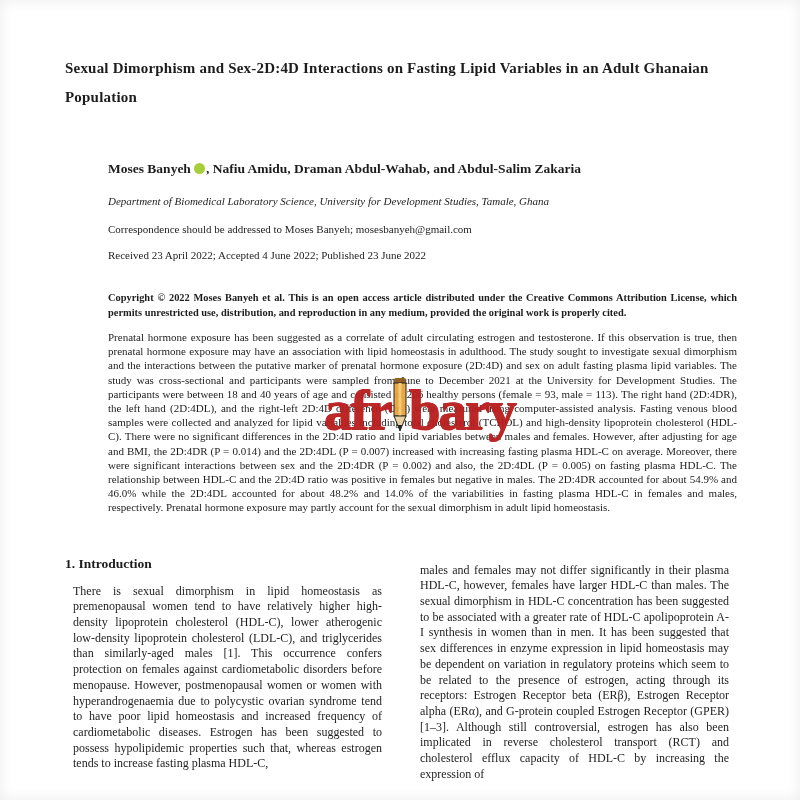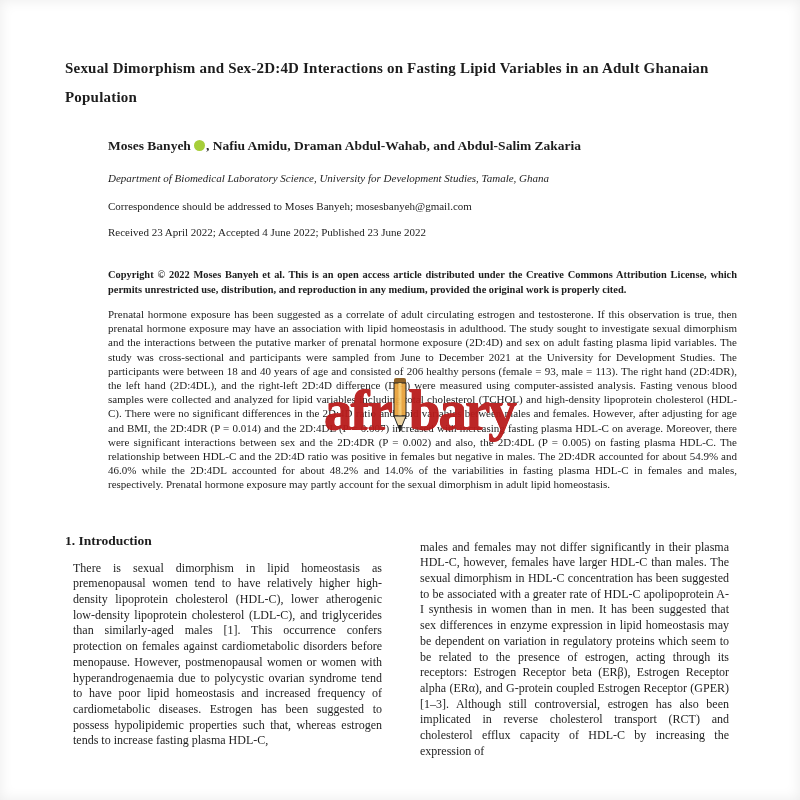--- a/index.html
+++ b/index.html
@@ -6,21 +6,21 @@
   .page{
     position:relative;width:800px;height:800px;background:#ffffff;
     overflow:hidden;color:#1d1d1d;
     font-family:"Liberation Serif", serif;
     box-shadow:inset 0 0 14px rgba(0,0,0,0.08);
   }
   .scanwrap{position:absolute;inset:0;padding:44px 63px 0 65px;filter:blur(0.22px);}
   .article-type{font-style:italic;font-size:19px;line-height:21px;}
   .paper-title{font-weight:bold;font-size:15px;line-height:29px;margin:10px 0 0 0;letter-spacing:0.2px;}
   .meta{padding-left:43px;}
-  .byline{margin-top:25px;font-weight:bold;font-size:13.5px;line-height:17px;}
+  .byline{margin-top:48px;font-weight:bold;font-size:13.5px;line-height:17px;}
   .orcid{display:inline-block;width:11px;height:11px;border-radius:50%;vertical-align:-1px;margin:0 1px 0 3px;}
   .affiliation{margin-top:17px;font-style:italic;font-size:11px;line-height:14px;}
   .corr{margin-top:14px;font-size:11px;line-height:14px;}
   .history{margin-top:12px;font-size:11px;line-height:14px;}
   .editor{margin-top:11px;font-size:11px;line-height:14px;}
   .copyright{margin-top:28px;font-size:10.4px;line-height:15px;text-align:justify;font-weight:bold;}
   .abstract{margin-top:10px;font-size:11px;line-height:14.2px;text-align:justify;}
   .columns{display:flex;gap:22px;margin-top:40px;}
   .col{width:330px;font-size:12px;line-height:15.7px;text-align:justify;}
   .col .sec-heading{font-size:13.5px;line-height:17px;font-weight:bold;margin:0 0 12px 0;}

